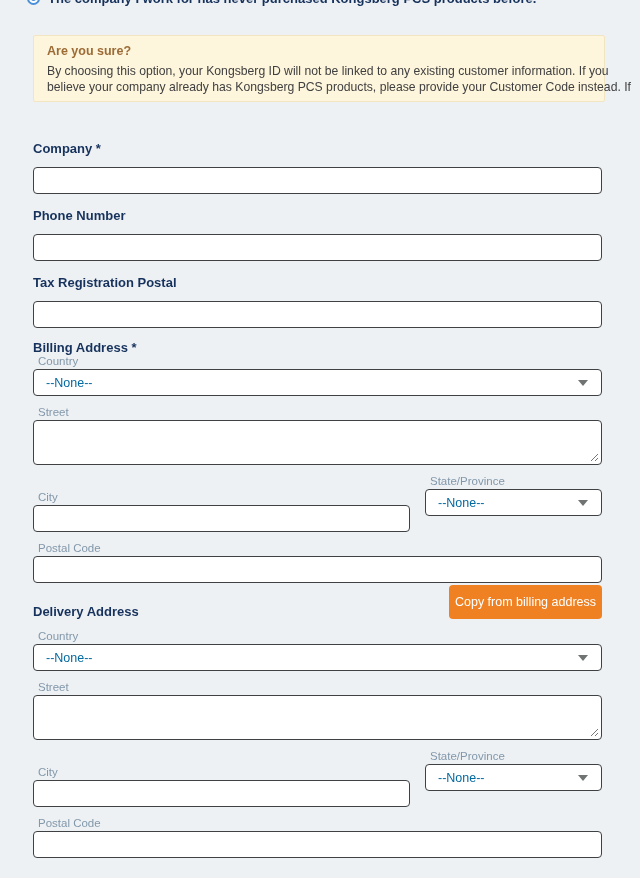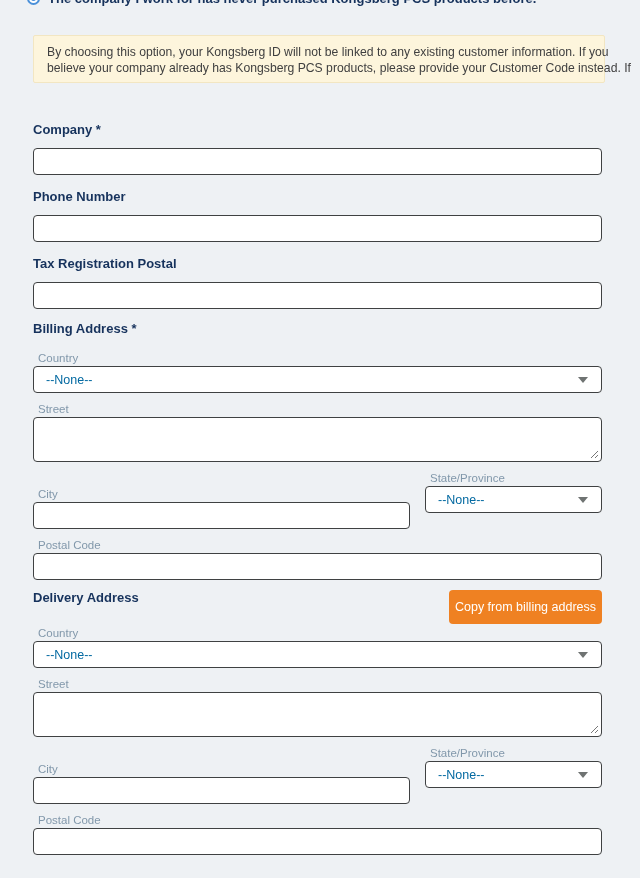--- a/index.html
+++ b/index.html
@@ -39,23 +39,23 @@
   .group { margin-bottom: 14px; }
   .lbl { font-size: 13px; font-weight: 700; color: #16325c; line-height: 15px; margin-bottom: 11px; }
   .inp {
     display: block; width: 569px; height: 27px;
     border: 1px solid #3f4142; border-radius: 4px; background: #fff;
     padding: 0 8px; font-size: 13px; color: #222; outline: none;
     font-family: "Liberation Sans", sans-serif;
   }
 
   
-  .section-title { font-size: 13px; font-weight: 700; color: #16325c; line-height: 15px; margin-bottom: 16px; }
+  .section-title { font-size: 13px; font-weight: 700; color: #16325c; line-height: 15px; margin-bottom: 0; }
   .section-head-row {
-    display: flex; justify-content: space-between; align-items: flex-start;
+    display: flex; justify-content: space-between; align-items: flex-end;
     width: 569px; height: 26px; margin-bottom: 11px;
   }
   .section-head-row .section-title { margin-bottom: 0; }
   .copy-btn {
     width: 153px; height: 34px; background: #ef8122; border: none; border-radius: 4px;
     color: #fff; font-size: 12.5px; font-family: "Liberation Sans", sans-serif; cursor: pointer;
   }
   .sub { margin-bottom: 10px; }
   .sub-lbl { font-size: 11.5px; color: #8298ab; line-height: 12px; margin-bottom: 2px; padding-left: 5px; }
   .select {
@@ -87,20 +87,21 @@
 <body>
 
 <div class="top-option">
   <span class="radio"></span>
   <span class="top-option-label">The company I work for has never purchased Kongsberg PCS products before.</span>
 </div>
 
 <div class="content">
 
   <div class="warning">
+    <div class="warning-title">Are you sure?</div>
     <div class="warning-line">By choosing this option, your Kongsberg ID will not be linked to any existing customer information. If you</div>
     <div class="warning-line">believe your company already has Kongsberg PCS products, please provide your Customer Code instead. If</div>
   </div>
 
   <div class="group">
     <div class="lbl">Company *</div>
     <input class="inp" type="text" style="">
   </div>
 
   <div class="group">

